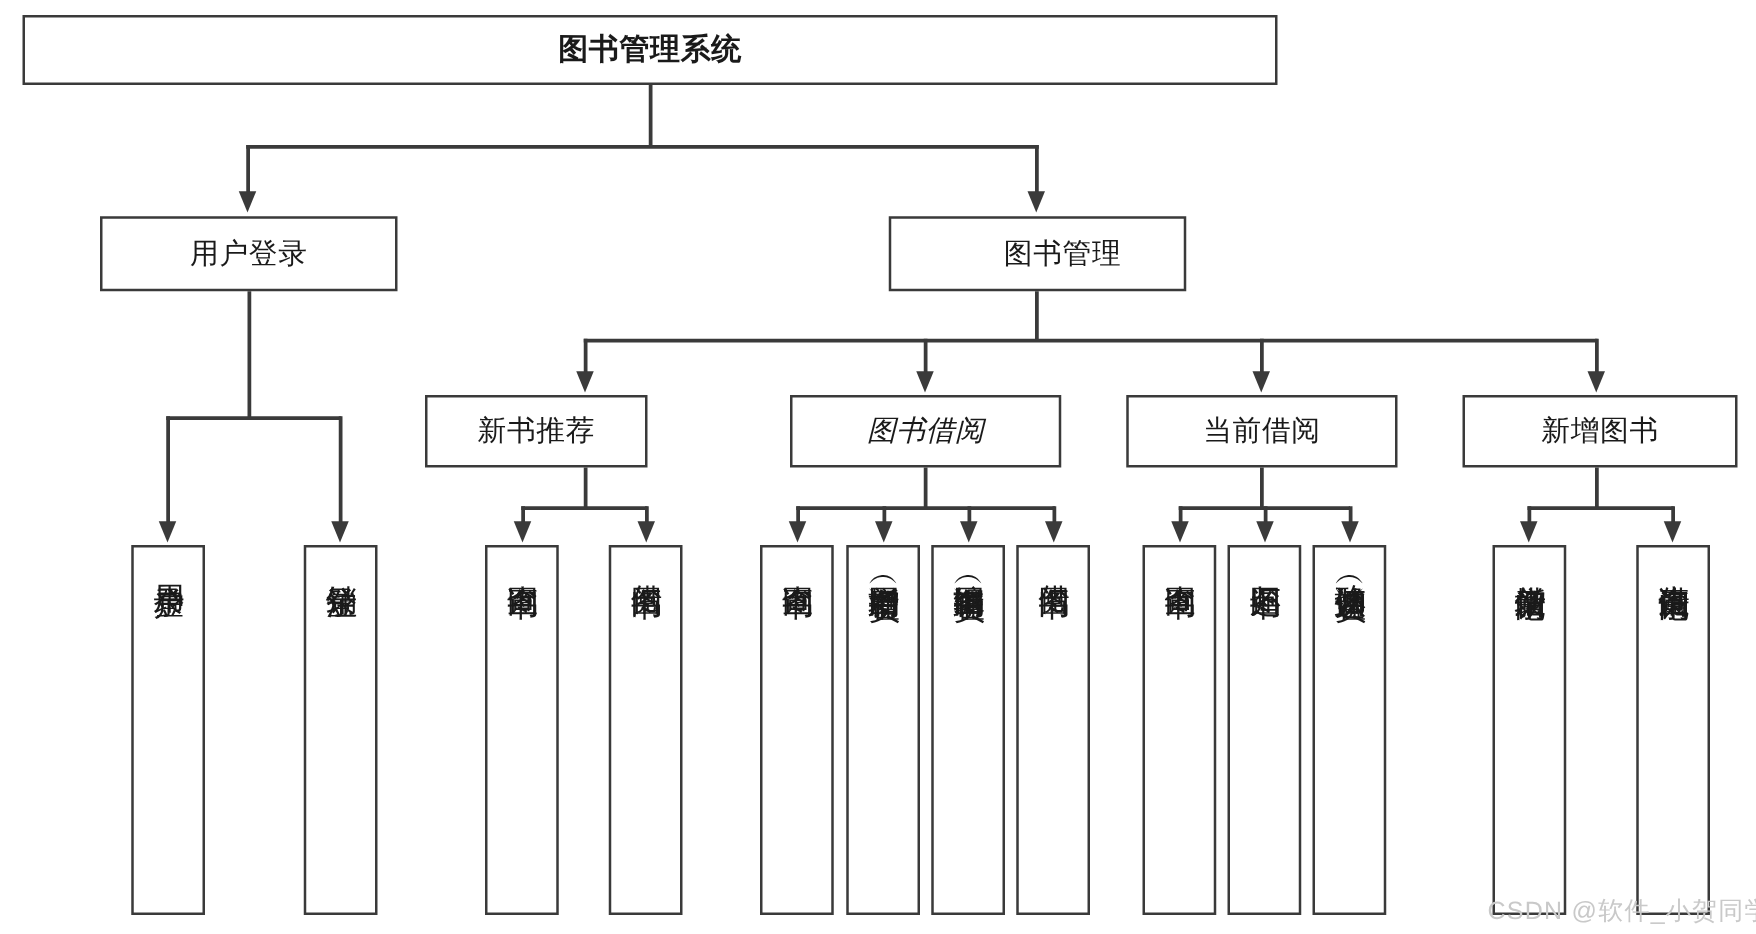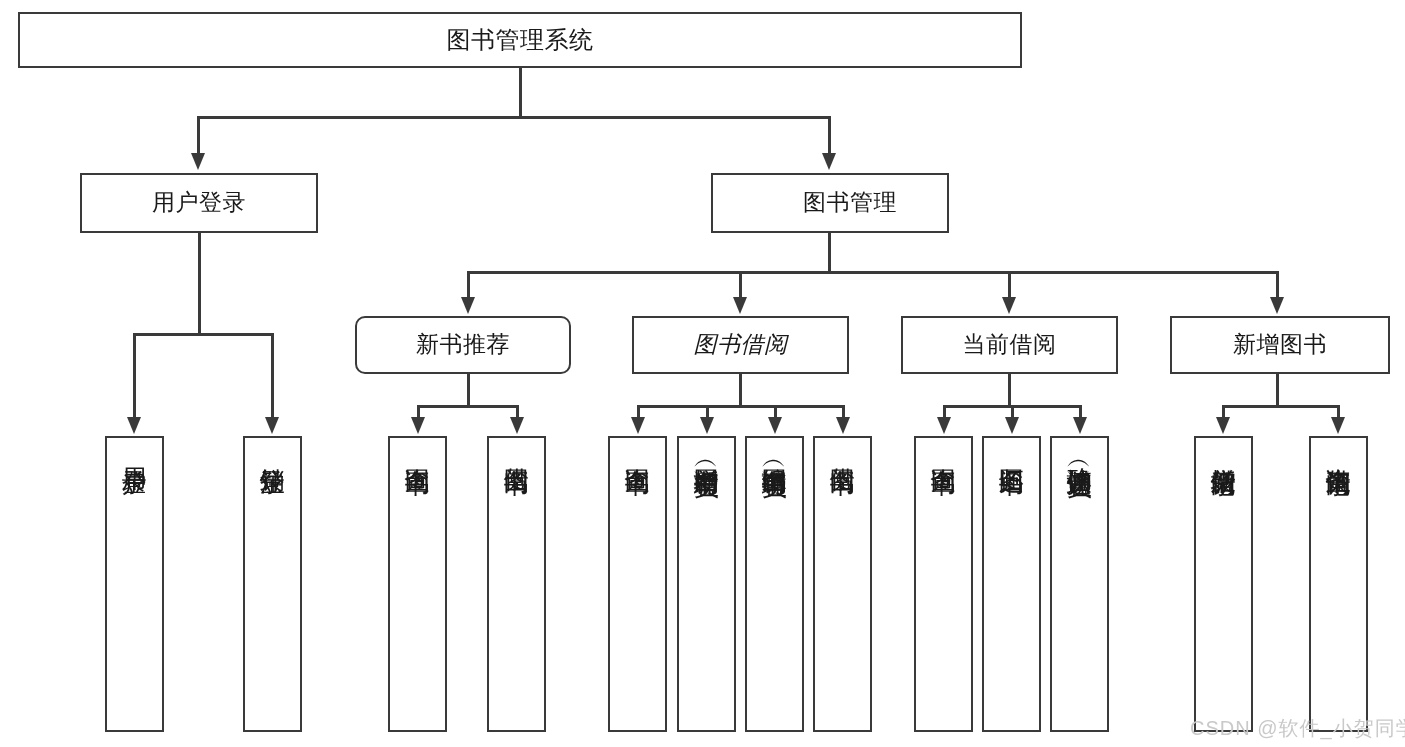--- a/index.html
+++ b/index.html
@@ -79,21 +79,21 @@
     letter-spacing: 1px;
     white-space: nowrap;
     user-select: none;
   }
 </style>
 </head>
 <body>
 
 <div id="canvas">
 
-  <div class="node h root" style="left:18px; top:12px; width:1004px; height:56px;">
+  <div class="node h root" style="left:18px; top:12px; width:1004px; height:56px;font-weight:bold;">
     <span class="label">图书管理系统</span>
   </div>
 
   <div class="ln v" style="left:519px; top:68px; width:2.5px; height:49px;"></div>
 
   <div class="ln h" style="left:197px; top:116px; width:634px; height:2.5px;"></div>
 
   <div class="ln v" style="left:197px; top:116px; height:40px;"></div>
   <div class="arrow" style="left:191px; top:153px;"></div>
   <div class="ln v" style="left:828px; top:116px; height:40px;"></div>
@@ -121,21 +121,21 @@
 
   <div class="ln v" style="left:739px; top:271px; height:28px;"></div>
   <div class="arrow" style="left:733px; top:297px;"></div>
 
   <div class="ln v" style="left:1008px; top:271px; height:28px;"></div>
   <div class="arrow" style="left:1002px; top:297px;"></div>
 
   <div class="ln v" style="left:1276px; top:271px; height:28px;"></div>
   <div class="arrow" style="left:1270px; top:297px;"></div>
 
-  <div class="node h" style="left:355px; top:316px; width:216px; height:58px;border-radius:10px;">
+  <div class="node h" style="left:340px; top:316px; width:178px; height:58px;">
     <span class="label">新书推荐</span>
   </div>
   <div class="node h" style="left:632px; top:316px; width:217px; height:58px;font-style:italic;">
     <span class="label">图书借阅</span>
   </div>
   <div class="node h" style="left:901px; top:316px; width:217px; height:58px;">
     <span class="label">当前借阅</span>
   </div>
   <div class="node h" style="left:1170px; top:316px; width:220px; height:58px;">
     <span class="label">新增图书</span>

